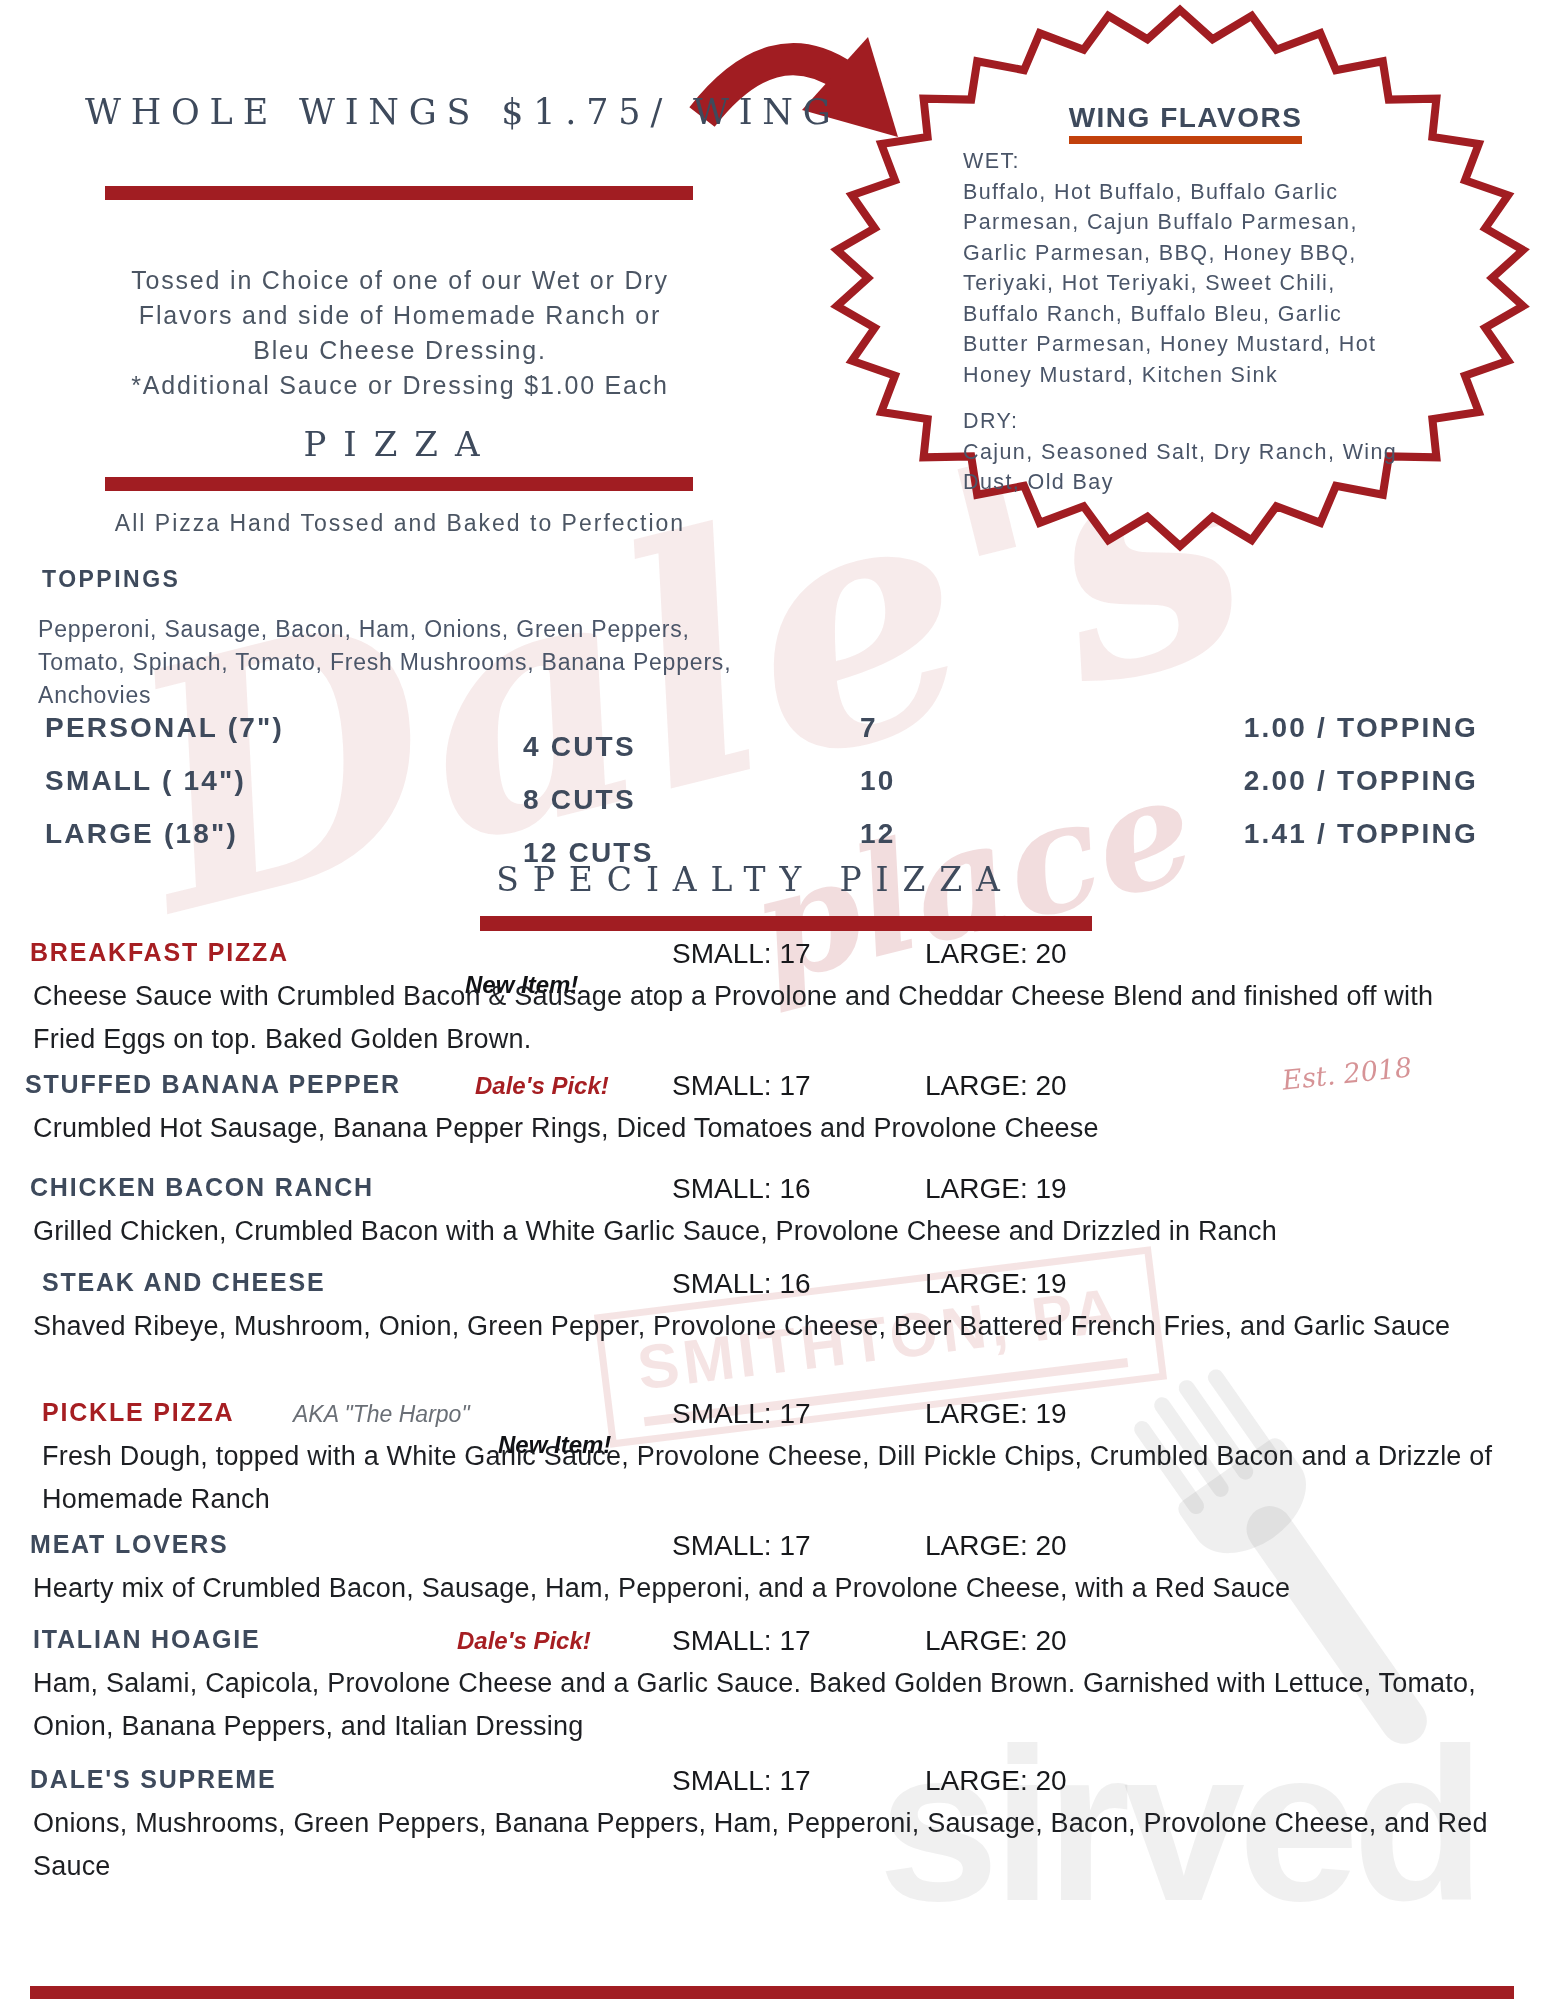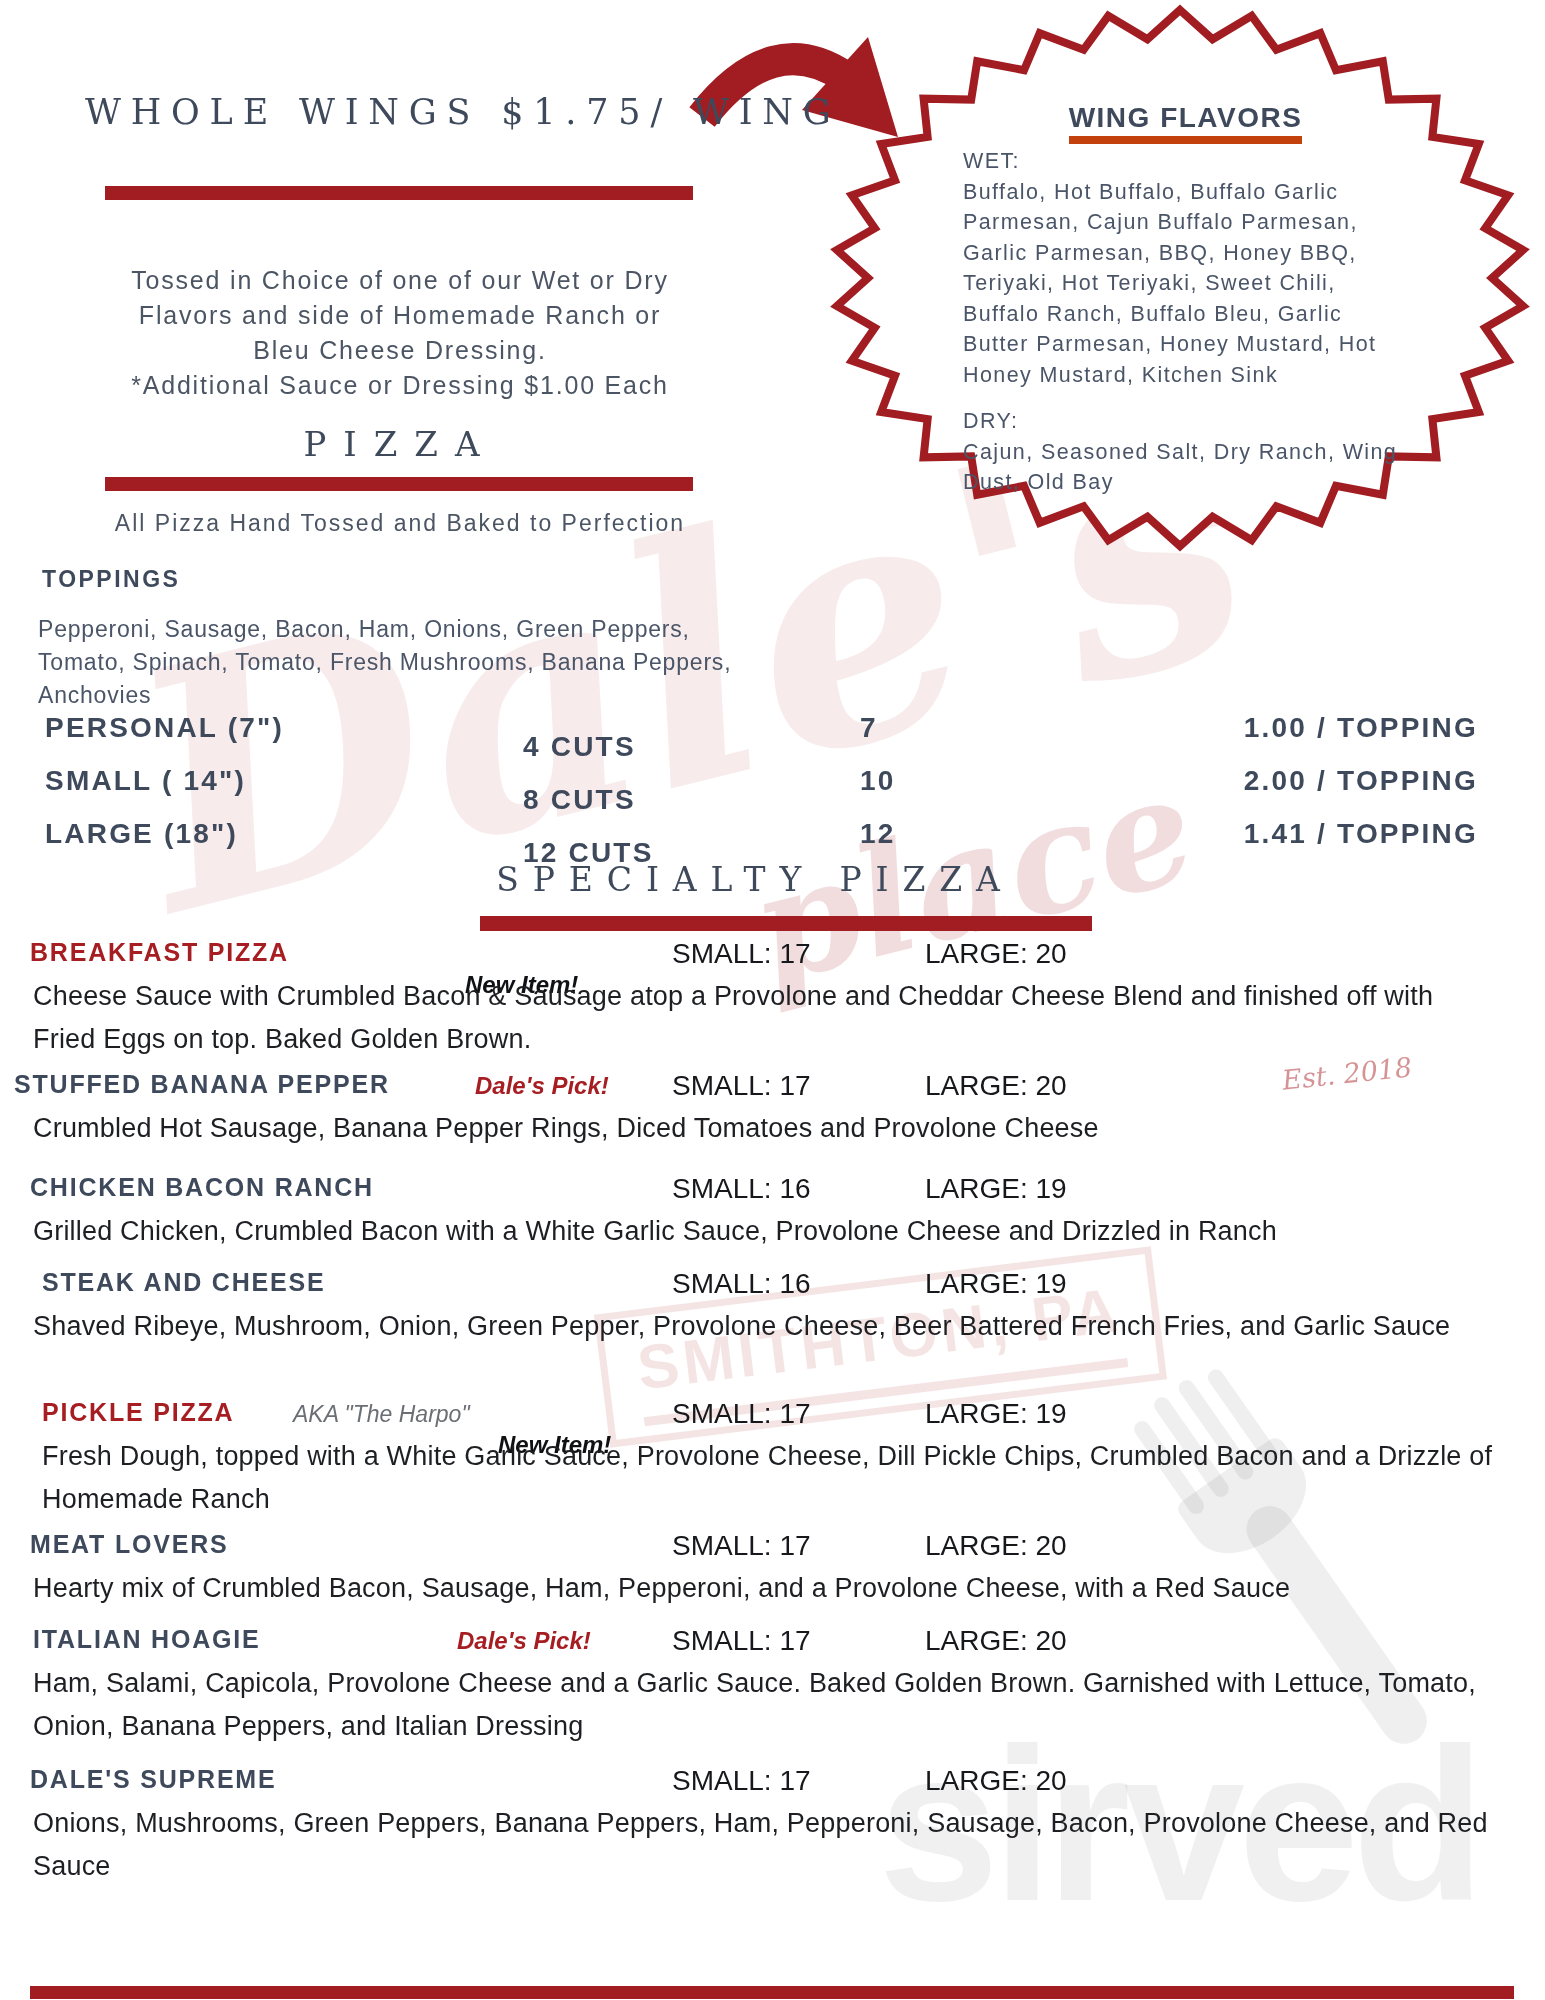--- a/index.html
+++ b/index.html
@@ -141,21 +141,21 @@
 
   <div class="sp-item" style="top:938px;">
     <span class="sp-name red" style="left:30px;">BREAKFAST PIZZA</span>
     <span class="badge new" style="left:465px;">New Item!</span>
     <span class="sp-small">SMALL: 17</span>
     <span class="sp-large">LARGE: 20</span>
     <div class="sp-desc">Cheese Sauce with Crumbled Bacon &amp; Sausage atop a Provolone and Cheddar Cheese Blend and finished off with Fried Eggs on top. Baked Golden Brown.</div>
   </div>
 
   <div class="sp-item" style="top:1070px;">
-    <span class="sp-name" style="left:14px;">STUFFED BANANA PEPPER</span>
+    <span class="sp-name" style="left:25px;">STUFFED BANANA PEPPER</span>
     <span class="badge pick" style="left:475px;">Dale's Pick!</span>
     <span class="sp-small">SMALL: 17</span>
     <span class="sp-large">LARGE: 20</span>
     <div class="sp-desc">Crumbled Hot Sausage, Banana Pepper Rings, Diced Tomatoes and Provolone Cheese</div>
   </div>
 
   <div class="sp-item" style="top:1173px;">
     <span class="sp-name" style="left:30px;">CHICKEN BACON RANCH</span>
     <span class="sp-small">SMALL: 16</span>
     <span class="sp-large">LARGE: 19</span>

